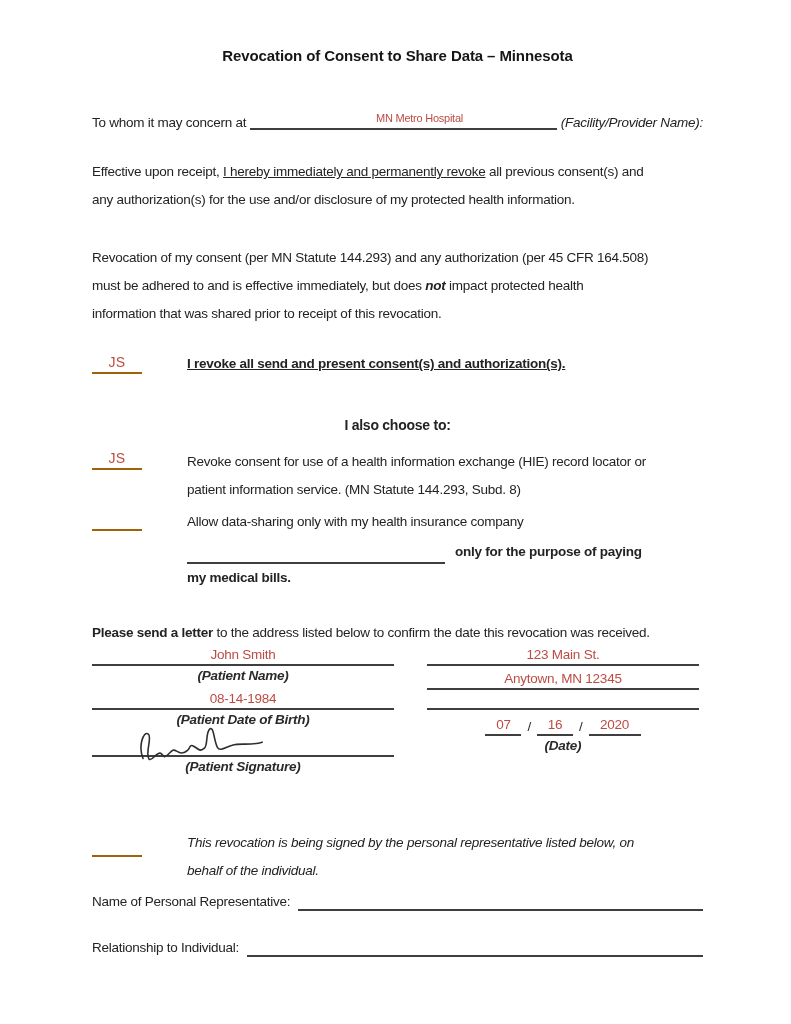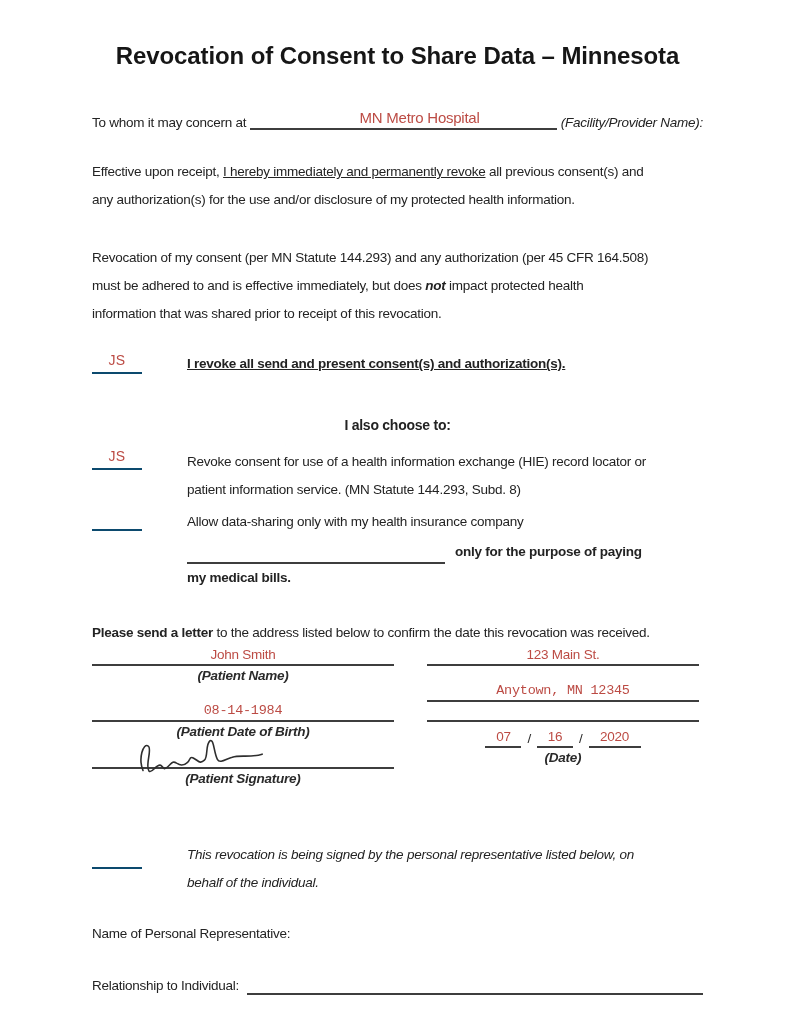--- a/index.html
+++ b/index.html
@@ -13,54 +13,54 @@
     color:#232323;
     overflow:hidden;
   }
   .content {
     padding:44px 88px 0 92px; 
     font-size:13.5px;
     letter-spacing:-0.25px;
   }
 
   .title {
-    font-size:24px; font-weight:bold; letter-spacing:-0.1px;
+    font-size:15px; font-weight:bold; letter-spacing:-0.1px;
     text-align:center; color:#161616;
     line-height:24px; white-space:nowrap;
   }
 
   
   .facility-row {
     margin-top:38px; height:24px;
     display:flex; align-items:flex-end; white-space:nowrap;
   }
   .fill-field {
     border-bottom:2px solid #3e3e3e;
     display:flex; justify-content:center; align-items:flex-end;
   }
   .facility-fill { flex:1; margin:0 4px; height:24px; }
   .red-value { color:#bc4b44; line-height:18px; white-space:nowrap; }
-  .facility-fill .red-value { font-size:15px; line-height:20px;padding-left:32px; }
+  .facility-fill .red-value { font-size:11px; line-height:20px;padding-left:32px; }
   .ital { font-style:italic; }
 
   
   .para-effective { margin-top:28px; }
   .para-revocation { margin-top:30px; }
   .pline { line-height:28px; white-space:nowrap; }
   .u { text-decoration:underline; }
   .bi { font-weight:bold; font-style:italic;text-align:right; }
   .b { font-weight:bold; }
 
   
   .init-row { display:flex; align-items:flex-start; }
   .row-revoke-all { margin-top:24px; height:26px; }
   .init-field {
     flex:none; width:50px; height:22px;
-    border-bottom:2px solid #0c4a6e;
-    display:flex; justify-content:center; align-items:flex-start;
+    border-bottom:2px solid #a16207;
+    display:flex; justify-content:center; align-items:center;
   }
   .initials { font-size:14px; letter-spacing:0.4px; line-height:16px; }
   .init-text { margin-left:45px; }
   .statement { font-weight:bold; text-decoration:underline; line-height:24px; white-space:nowrap; }
 
   .choose-heading {
     margin-top:36px; line-height:22px;
     text-align:center; font-weight:bold; font-size:14px;
   }
 
@@ -75,21 +75,21 @@
   .purpose-row .b { margin-left:10px; line-height:24px; }
   .bills-line { line-height:28px; white-space:nowrap; }
 
   .send-row { margin-top:30px; line-height:22px; white-space:nowrap; }
 
   
   .sig-grid { display:flex; margin-top:0; }
   .sig-col-left { width:302px; }
   .sig-col-right { width:272px; margin-left:33px; }
   .line-h22 { height:22px; }
-  .line-h24 { height:36px;font-family:Liberation Mono, monospace; }
+  .line-h24 { height:24px; }
   .line-h20 { height:20px; }
   .line-h27 { height:27px; }
   .sig-label {
     height:20px; line-height:19px; text-align:center;
     font-style:italic; font-weight:bold; color:#2a2a2a; white-space:nowrap;
   }
   .sigline { position:relative; }
   .sigline svg { position:absolute; left:40px; bottom:-9px; }
 
   .date-row {
@@ -100,21 +100,21 @@
     width:36px; height:20px; border-bottom:2px solid #3e3e3e;
     display:flex; justify-content:center; align-items:flex-end;
   }
   .date-field.year { width:52px; }
   .date-sep { margin:0 6px; line-height:18px; color:#2a2a2a; }
 
   
   .row-rep { margin-top:52px;font-style:italic; }
   .row-rep .init-field { margin-top:6px; }
   .label-line-row { display:flex; line-height:26px; white-space:nowrap; }
-  .row-name { margin-top:24px;flex-direction:column; }
+  .row-name { margin-top:4px; }
   .row-rel { margin-top:20px; }
   .wline {
     flex:1; align-self:flex-end;
     border-bottom:2px solid #3e3e3e;
     margin:0 0 4px 8px; height:16px;
   }
 </style>
 </head>
 <body>
 

